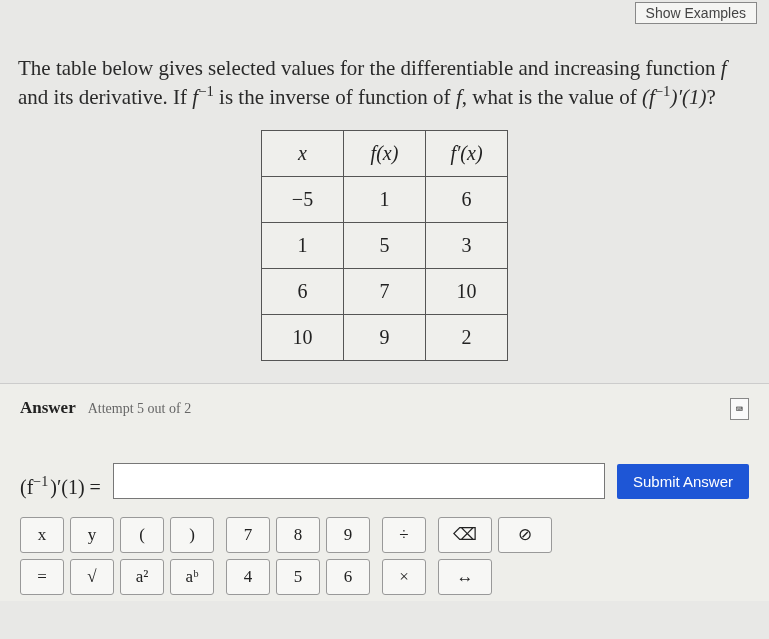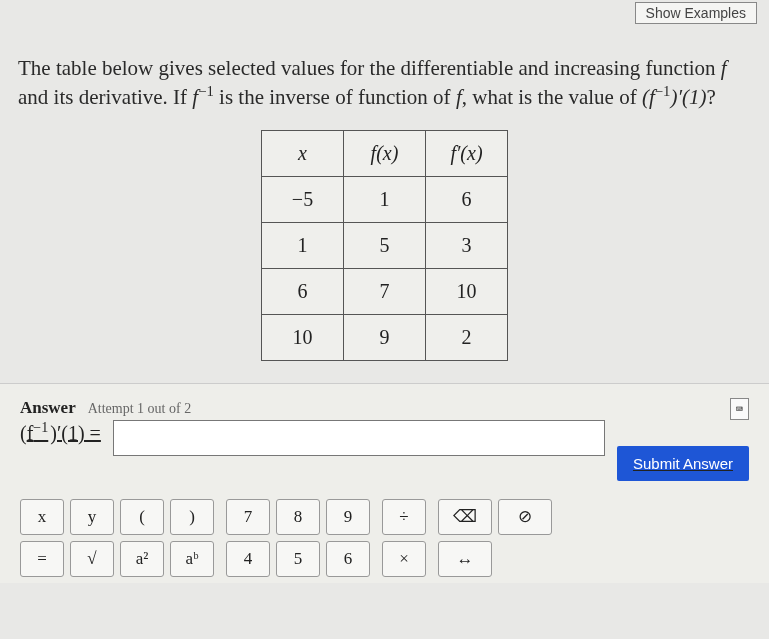--- a/index.html
+++ b/index.html
@@ -57,35 +57,35 @@
     table.data th { font-weight: normal; font-style: italic; }
     .answer-section {
       border-top: 1px solid #ccc;
       background: #eeeeea;
       padding: 14px 20px 0;
     }
     .answer-head {
       display: flex;
       align-items: baseline;
       gap: 12px;
+      margin-bottom: 18px;
       justify-content: space-between;
     }
     .answer-left { display:flex; align-items: baseline; gap:12px;}
     .answer-label { font-weight: bold; font-size: 17px; }
     .attempt { font-size: 14px; color: #666; }
     .kb-toggle {
       border:1px solid #888; font-size:12px; padding:3px 5px; background:#fafafa; cursor:pointer;
       font-family: monospace;
     }
     .input-row {
       display: flex;
-      align-items: flex-start;
+      align-items: flex-end;
       gap: 12px;
       margin-bottom: 18px;
-      text-decoration: underline;
     }
     .lhs {
       font-family: 'Times New Roman', serif;
       font-size: 20px;
       white-space: nowrap;
     }
     .answer-input {
       flex: 1;
       height: 36px;
       border: 1.5px solid #777;
@@ -165,21 +165,21 @@
       <td>2</td>
     </tr>
   </tbody>
     </table>
 </div>
 
 <div class="answer-section">
   <div class="answer-head">
     <div class="answer-left">
       <span class="answer-label">Answer</span>
-      <span class="attempt">Attempt 1 out of 2</span>
+      <span class="attempt">Attempt 5 out of 2</span>
     </div>
     <button class="kb-toggle">⌨</button>
   </div>
 
   <div class="input-row">
     <span class="lhs">(<span class="math">f</span><span class="sup" style="margin-right:2px;">−1</span>)′(1) =</span>
     <input class="answer-input" type="text" placeholder="" style="">
     <button class="submit-btn">Submit Answer</button>
   </div>
 

